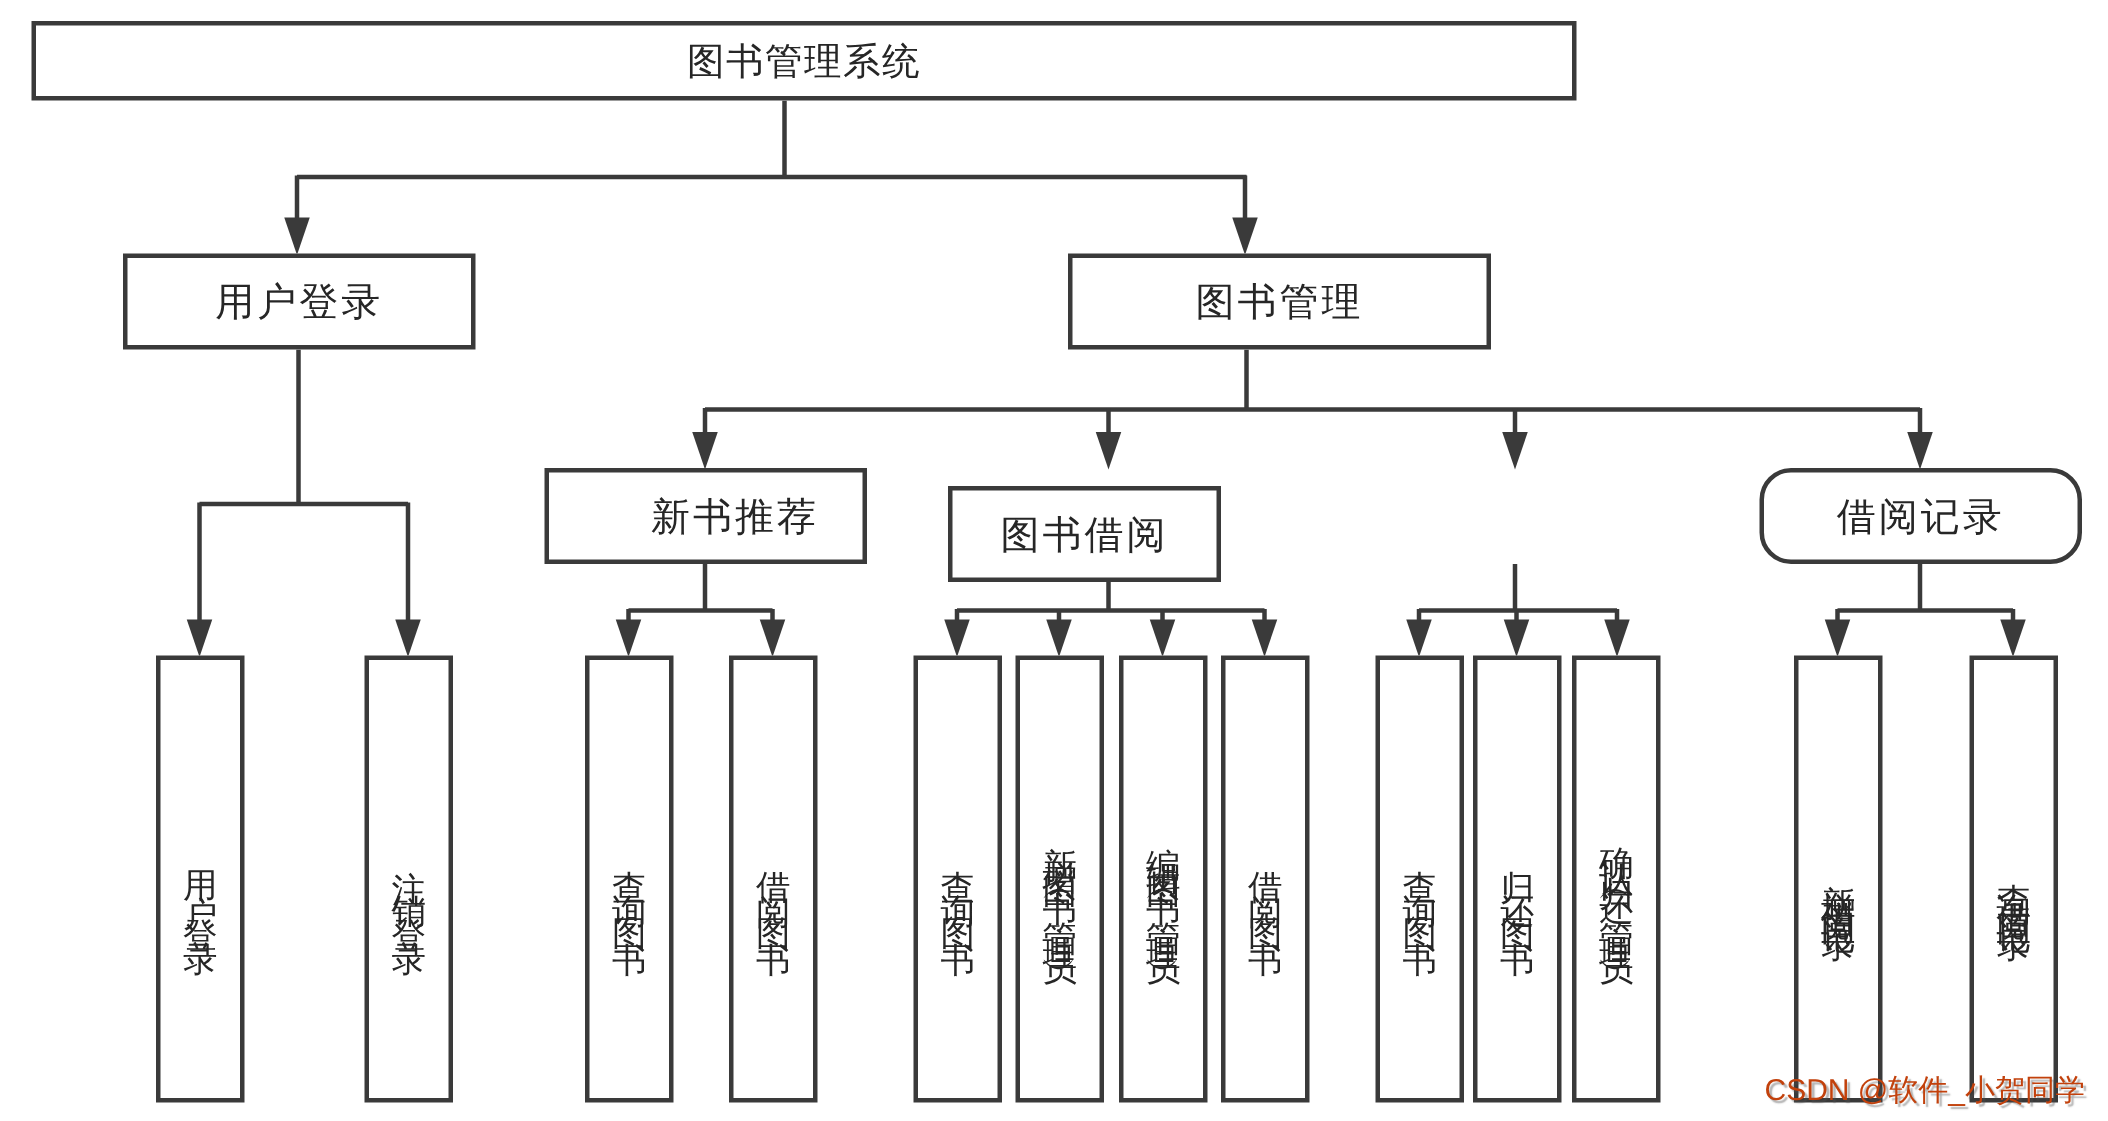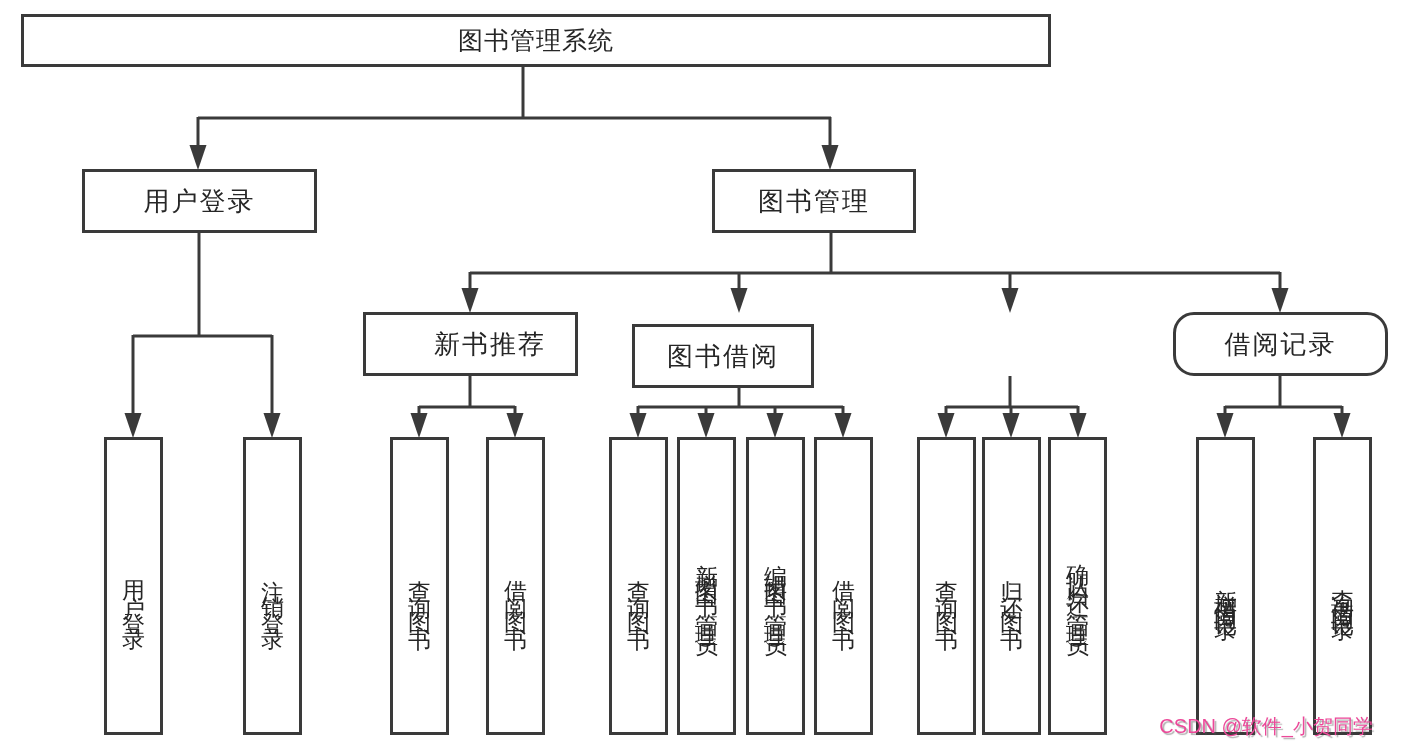--- a/index.html
+++ b/index.html
@@ -41,25 +41,25 @@
     writing-mode: vertical-rl;
     text-orientation: mixed;
     font-size: 23px;
     line-height: 1;
   }
   .sp16 .vt { letter-spacing: 16px; margin-bottom: -16px; }
   .sp10 .vt { letter-spacing: 10px; margin-bottom: -10px; }
   .sp6  .vt { letter-spacing: 6px;  margin-bottom: -6px; }
   .watermark {
     position: absolute;
-    right: 32px;
+    right: 15px;
     bottom: 7px;
     z-index: 3;
     font-size: 20px;
-    color: #ec4899;
+    color: #c2410c;
     text-shadow: 2px 2px 1px rgba(80,80,80,0.45);
     white-space: nowrap;
   }
 </style>
 </head>
 <body>
 
 <div class="stage">
 
   <svg class="connectors" viewBox="0 0 1405 747" xmlns="http://www.w3.org/2000/svg">
@@ -130,21 +130,21 @@
     </g>
   </svg>
 
   <div class="node hnode root-node" style="left:21px; top:14px; width:1030px; height:53px;">
     <span>图书管理系统</span>
   </div>
 
   <div class="node hnode" style="left:82px; top:169px; width:235px; height:64px;">
     <span>用户登录</span>
   </div>
-  <div class="node hnode" style="left:712px; top:169px; width:204px; height:64px;">
+  <div class="node hnode" style="left:712px; top:169px; width:282px; height:64px;">
     <span>图书管理</span>
   </div>
 
   <div class="node hnode" style="left:363px; top:312px; width:215px; height:64px;padding-left:39px;">
     <span>新书推荐</span>
   </div>
   <div class="node hnode" style="left:632px; top:324px; width:182px; height:64px;">
     <span>图书借阅</span>
   </div>
   <div class="node hnode" style="left:1173px; top:312px; width:215px; height:64px;border-radius:21px;">

